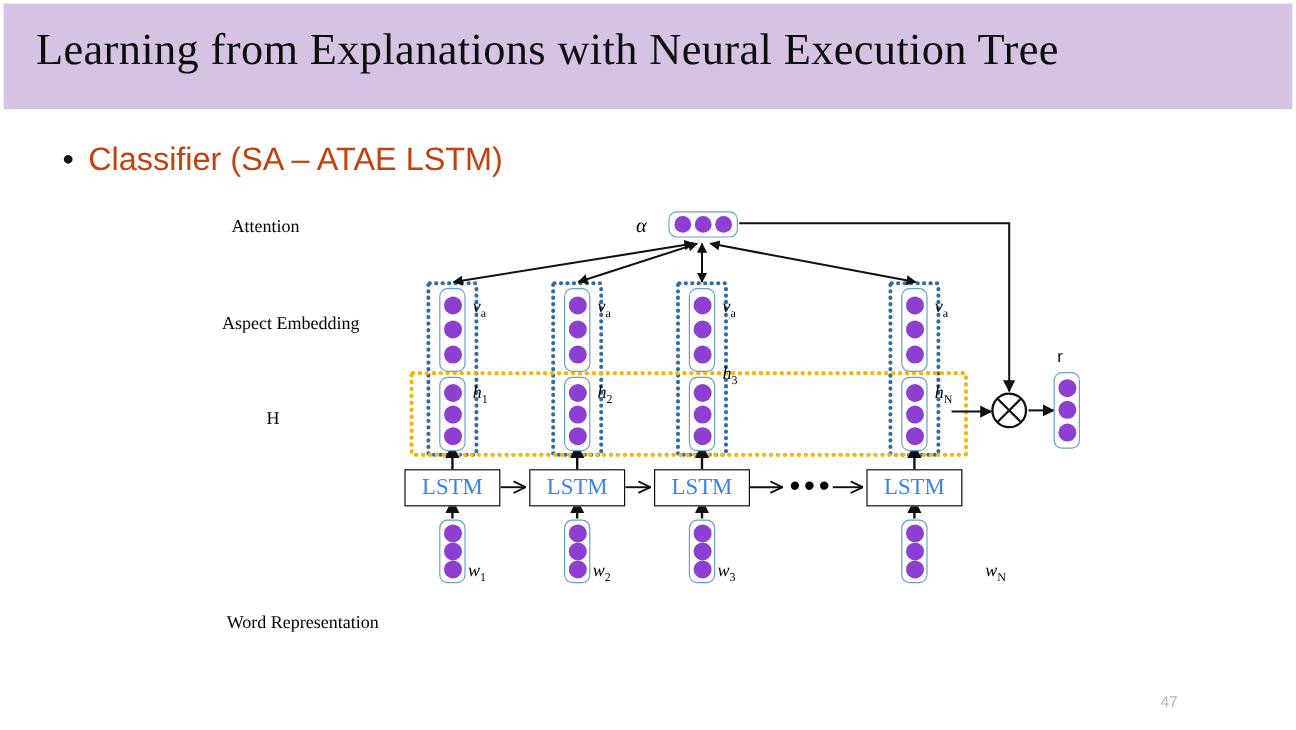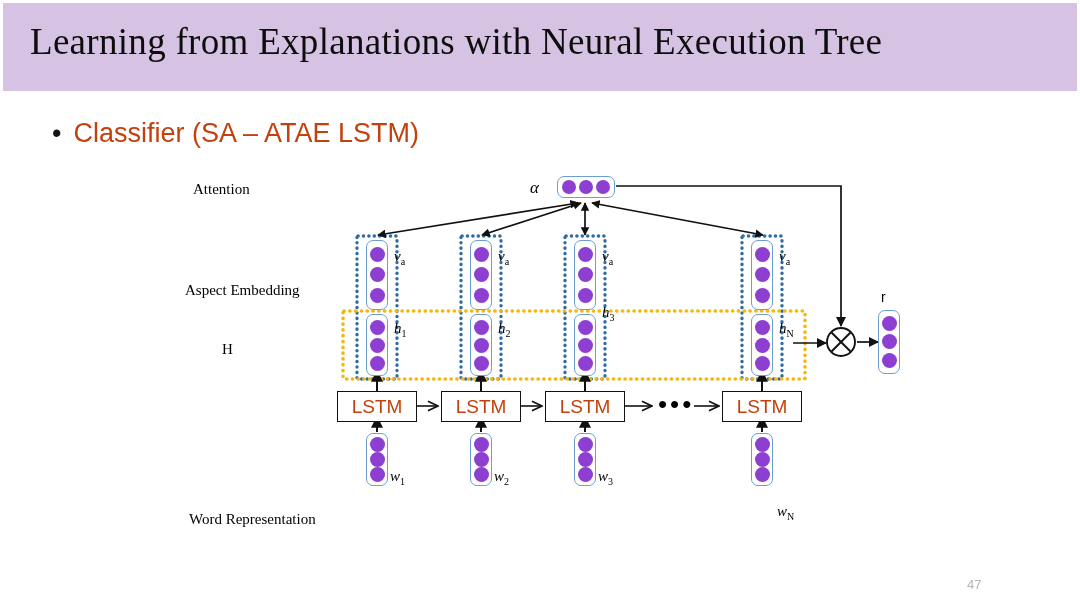--- a/index.html
+++ b/index.html
@@ -78,21 +78,21 @@
 
   
   .row-label {
     position: absolute;
     font-family: "Liberation Serif", serif;
     font-size: 15px;
     color: #000000;
     white-space: nowrap;
   }
   #label-attention     { left: 193px; top: 181px; }
-  #label-aspect        { left: 185px; top: 262px; margin-top: 20px; }
+  #label-aspect        { left: 185px; top: 262px; }
   #label-h             { left: 222px; top: 341px; font-size: 15px; }
   #label-word          { left: 189px; top: 463px; margin-top: 48px; }
 
   
   .vstack {
     position: absolute;
     box-sizing: border-box;
     border: 1.6px solid #6a9fd0;
     border-radius: 7px;
     background: #ffffff;
@@ -152,23 +152,23 @@
   .lstm-box {
     position: absolute;
     box-sizing: border-box;
     width: 80px;
     height: 31px;
     border: 1.7px solid #111111;
     background: #ffffff;
     display: flex;
     align-items: center;
     justify-content: center;
-    font-family: Liberation Sans, sans-serif;
+    font-family: Liberation Serif, serif;
     font-size: 19px;
-    color: #c2410c;
+    color: #3b82f6;
   }
 
   
   #lstm-ellipsis {
     position: absolute;
     left: 658px;
     top: 391px;
     font-size: 26px;
     line-height: 1;
     letter-spacing: 3px;
@@ -401,21 +401,21 @@
       <span>h</span><sub>N</sub>
     </div>
 
     <div class="lstm-box" style="left:722px; top:391px;">LSTM</div>
 
     <div class="vstack" style="left:751px; top:433px; height:53px;">
       <span class="dot"></span>
       <span class="dot"></span>
       <span class="dot"></span>
     </div>
-    <div class="math-label" style="left:777px; top:468px;margin-top:35px;">
+    <div class="math-label" style="left:821px; top:468px;">
       <span>w</span><sub>N</sub>
     </div>
 
     <div id="label-r">r</div>
     <div class="vstack" style="left:878px; top:310px; height:64px;">
       <span class="dot"></span>
       <span class="dot"></span>
       <span class="dot"></span>
     </div>
 

